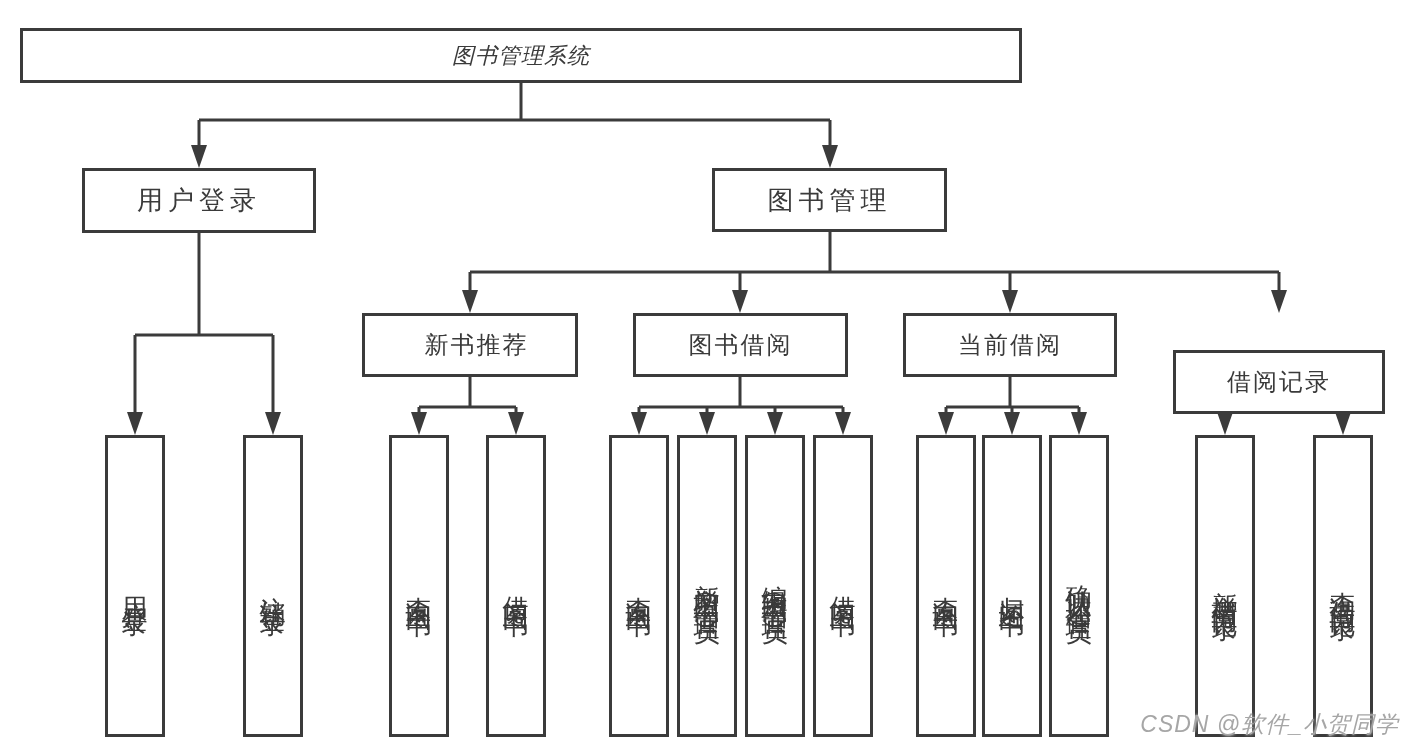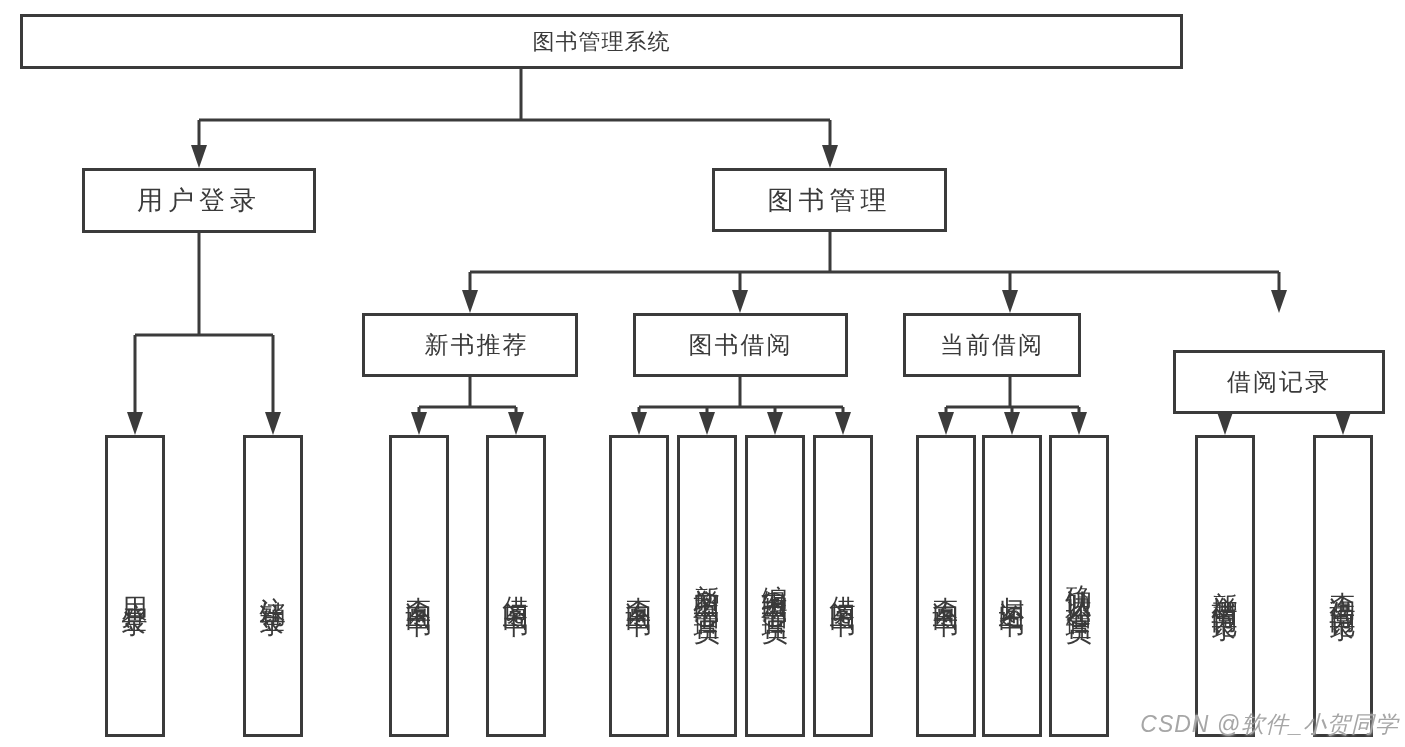--- a/index.html
+++ b/index.html
@@ -111,38 +111,38 @@
     <path d="M1010 377 V407 M946 407 H1079 M946 407 V414 M1012 407 V414 M1079 407 V414"></path>
     <polygon points="938,412 954,412 946,435"></polygon>
     <polygon points="1004,412 1020,412 1012,435"></polygon>
     <polygon points="1071,412 1087,412 1079,435"></polygon>
 
     <path d="M1279 377 V405 M1225 405 H1343 M1225 405 V414 M1343 405 V414"></path>
     <polygon points="1217,412 1233,412 1225,435"></polygon>
     <polygon points="1335,412 1351,412 1343,435"></polygon>
   </svg>
 
-  <div class="hbox root" style="left:20px; top:14px; width:1163px; height:55px;">
+  <div class="hbox root" style="left:20px; top:28px; width:1002px; height:55px;font-style:italic;">
     <span>图书管理系统</span>
   </div>
 
   <div class="hbox lvl2" style="left:82px; top:168px; width:234px; height:65px;">
     <span>用户登录</span>
   </div>
   <div class="hbox lvl2" style="left:712px; top:168px; width:235px; height:64px;">
     <span>图书管理</span>
   </div>
 
   <div class="hbox lvl3" style="left:362px; top:313px; width:216px; height:64px;padding-left:13px;">
     <span>新书推荐</span>
   </div>
   <div class="hbox lvl3" style="left:633px; top:313px; width:215px; height:64px;text-align:center;">
     <span>图书借阅</span>
   </div>
-  <div class="hbox lvl3" style="left:903px; top:313px; width:178px; height:64px;">
+  <div class="hbox lvl3" style="left:903px; top:313px; width:214px; height:64px;">
     <span>当前借阅</span>
   </div>
   <div class="hbox lvl3" style="left:1173px; top:313px; width:212px; height:64px;margin-top:37px;">
     <span>借阅记录</span>
   </div>
 
   <div class="vbox" style="left:105px;">
     <span>用户登录</span>
   </div>
   <div class="vbox" style="left:243px;">

